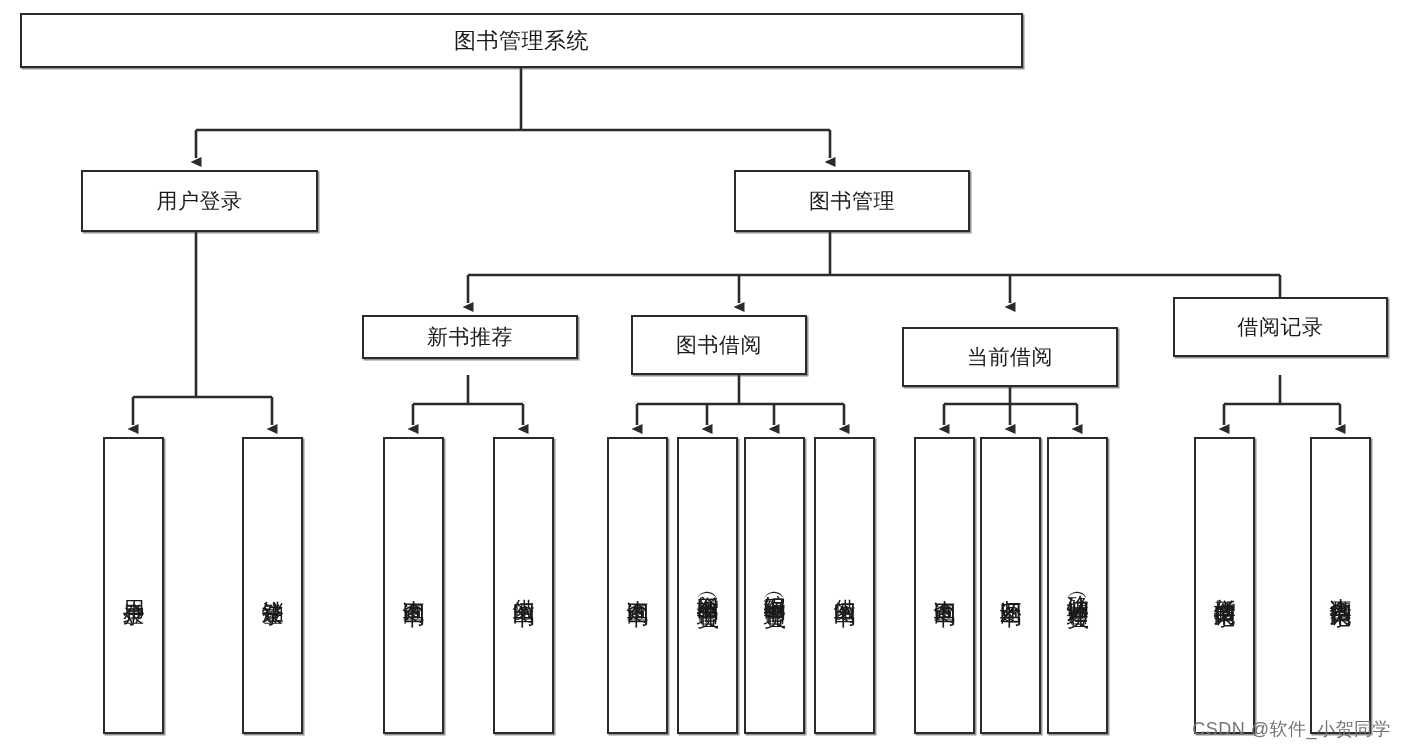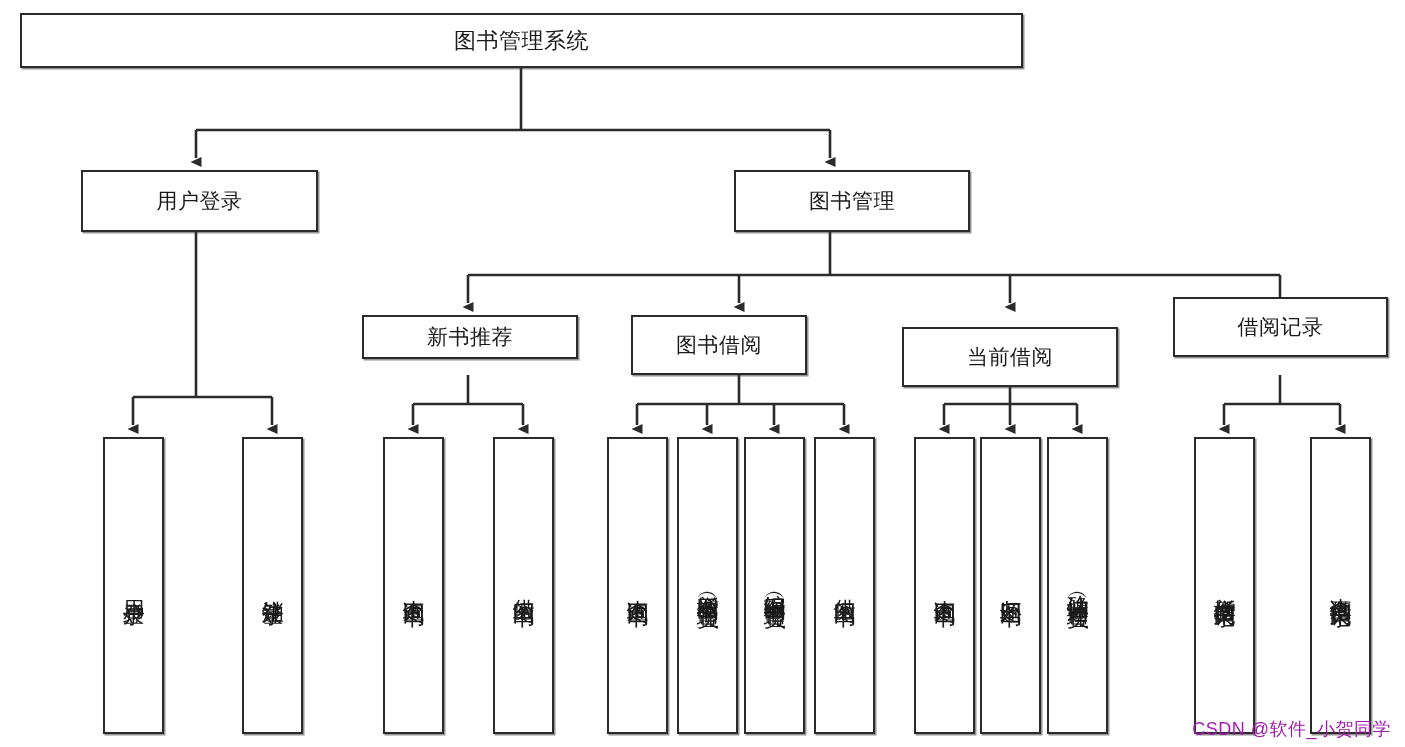--- a/index.html
+++ b/index.html
@@ -57,21 +57,21 @@
     line-height: 1.12;
     letter-spacing: 2px;
     white-space: nowrap;
     text-align: start;
   }
   .watermark {
     position: absolute;
     right: 14px;
     bottom: 6px;
     font-size: 18px;
-    color: #a21caf;
+    color: #737373;
     letter-spacing: 0.5px;
     z-index: 6;
     white-space: nowrap;
     pointer-events: none;
   }
 </style>
 </head>
 <body>
 
 <div id="canvas">

